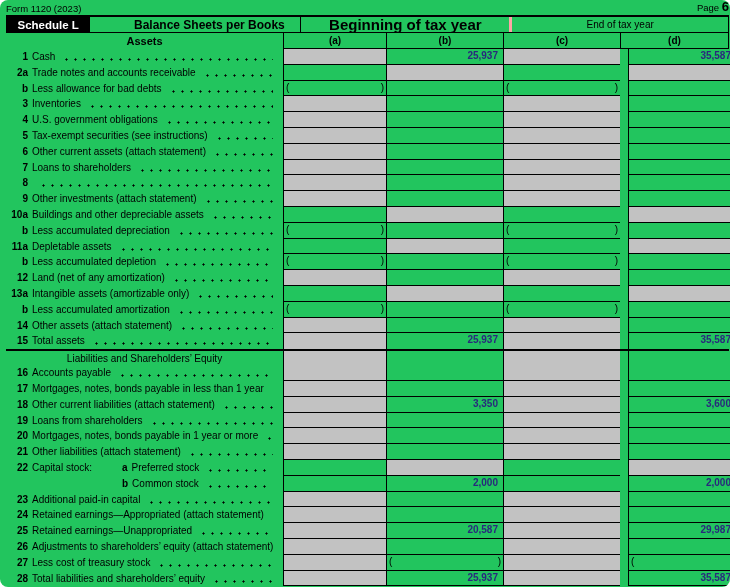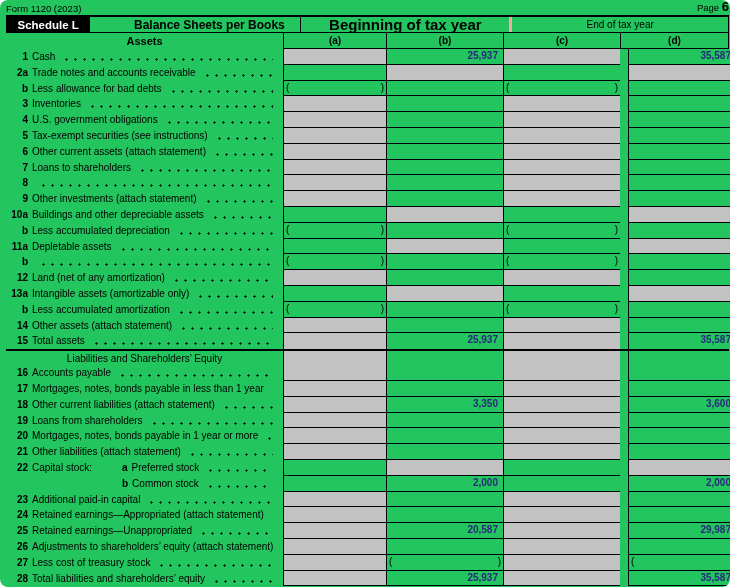--- a/index.html
+++ b/index.html
@@ -229,20 +229,21 @@
             <span class="dots"></span>
           </div>
           <div class="cell a open"></div>
           <div class="cell b shaded"></div>
           <div class="cell c open"></div>
           <div class="cell d shaded"></div>
         </div>
         <div class="row">
           <div class="num">b</div>
           <div class="lbl-cell">
+            <span class="lbl-main">Less accumulated depletion</span>
             <span class="dots"></span>
           </div>
           <div class="cell a paren">
             <span>(</span>
             <span>)</span>
           </div>
           <div class="cell b open"></div>
           <div class="cell c paren">
             <span>(</span>
             <span>)</span>

